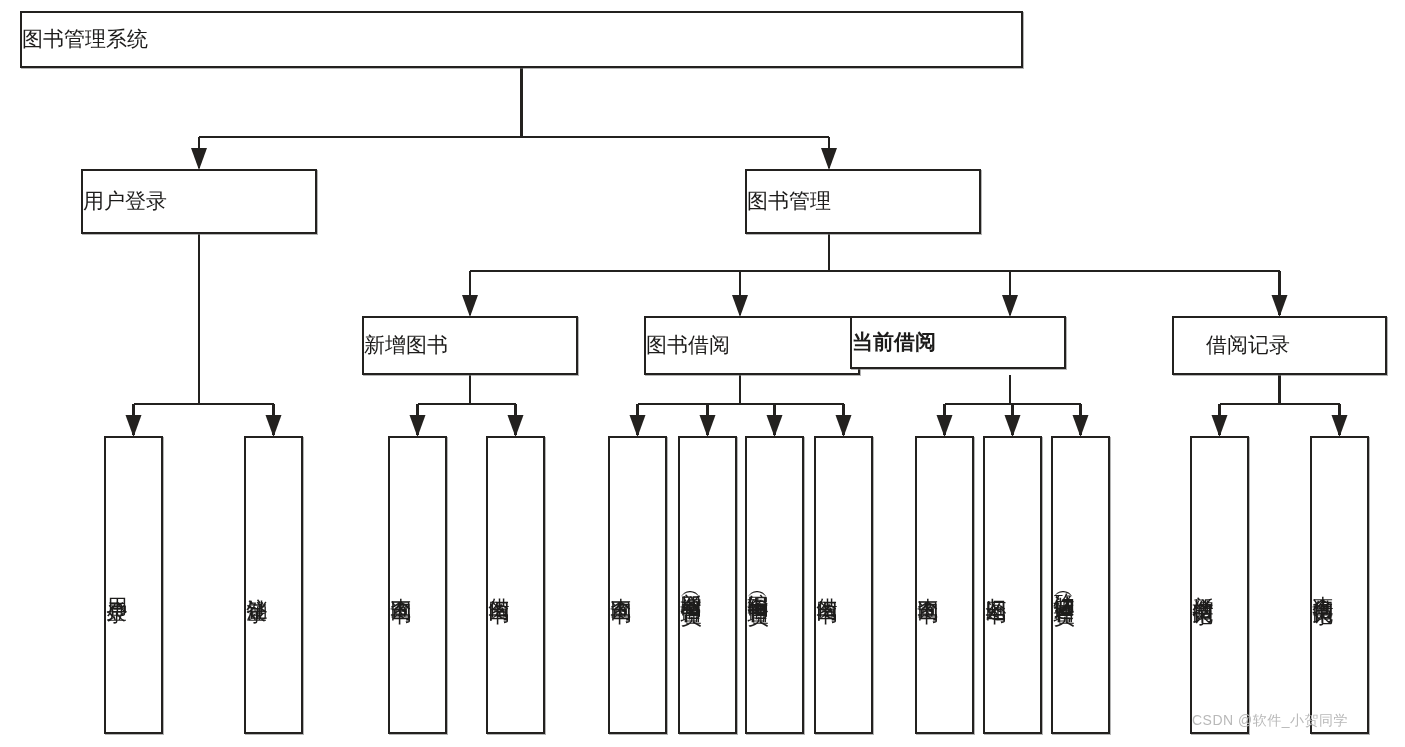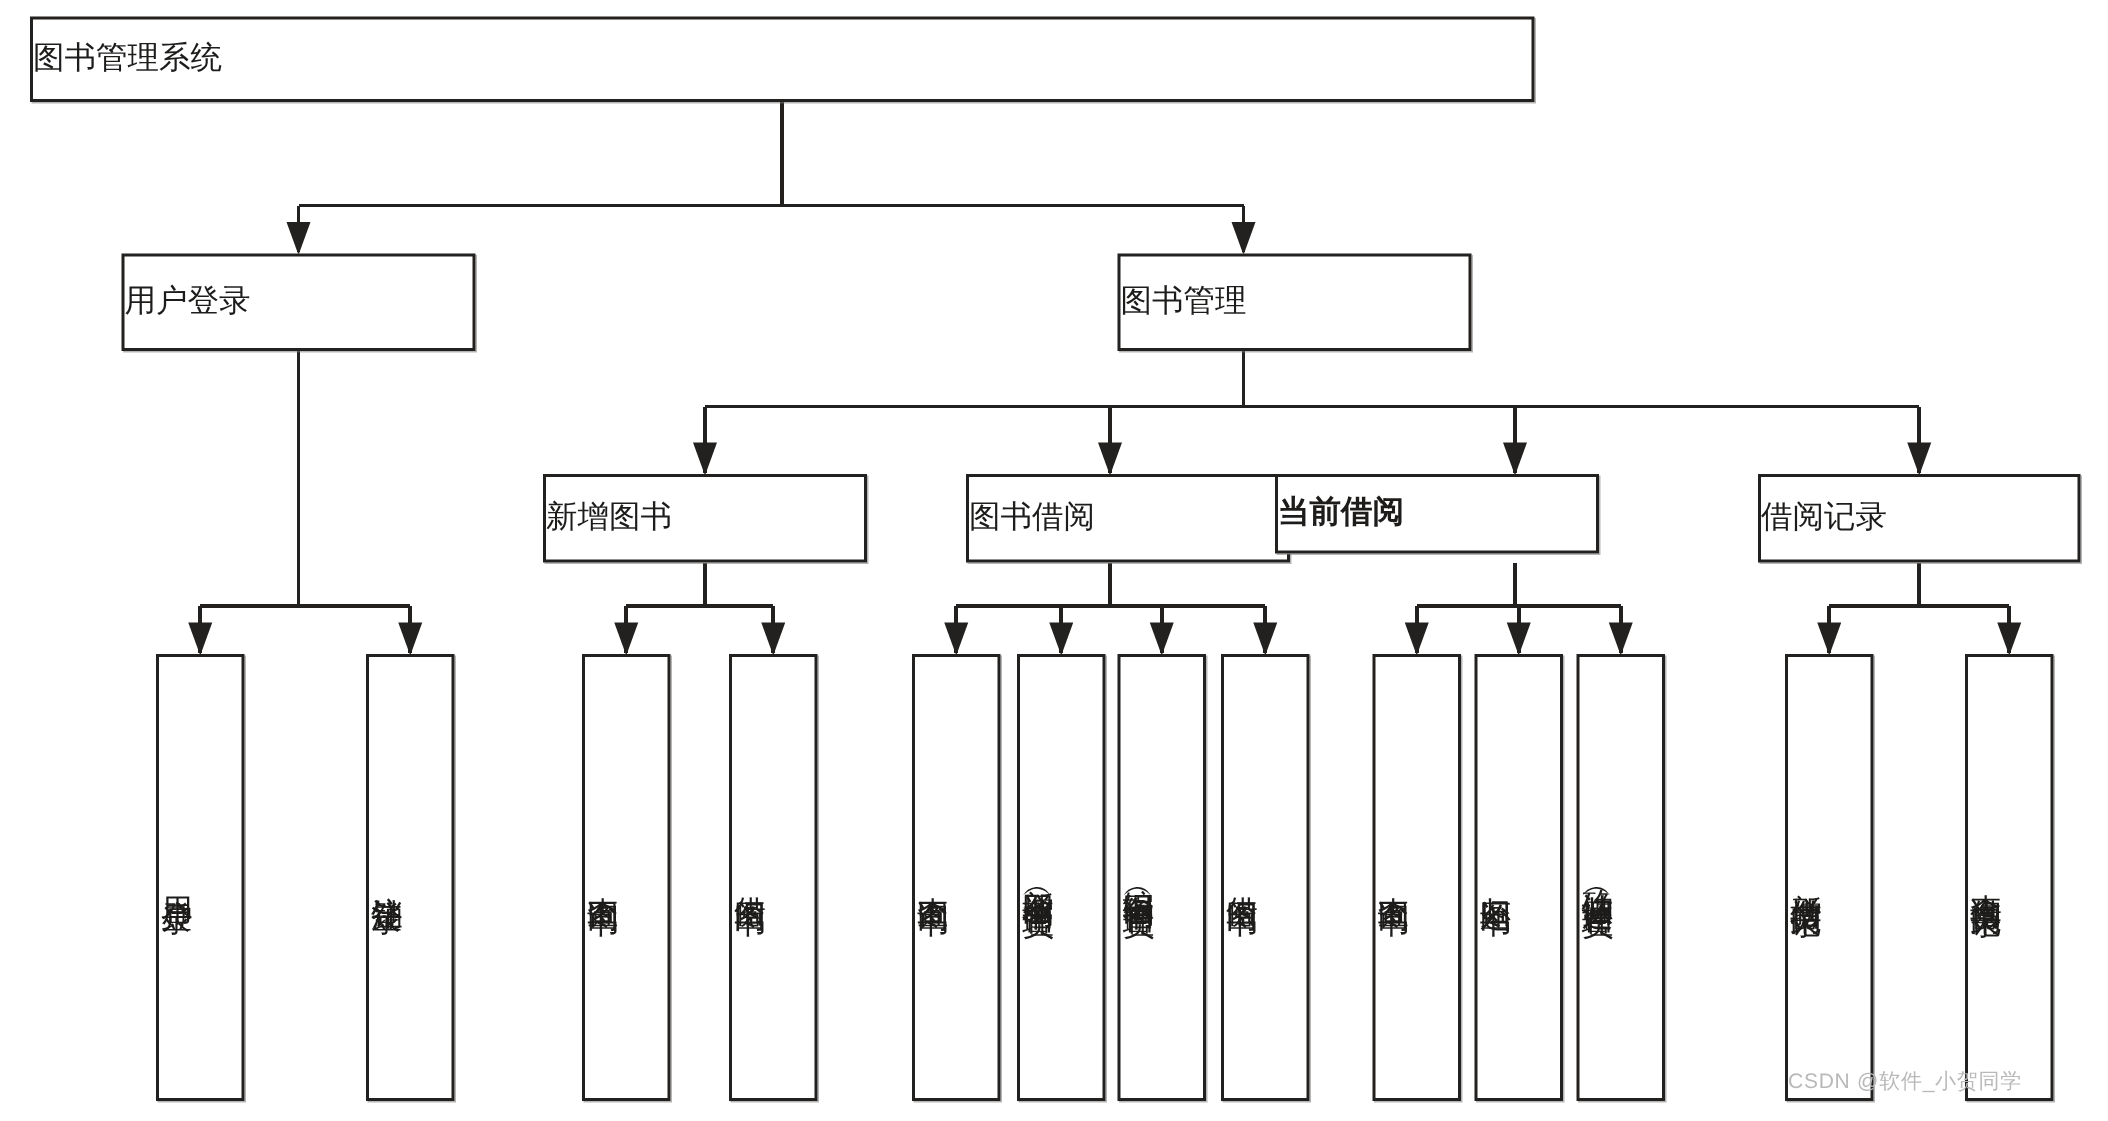--- a/index.html
+++ b/index.html
@@ -136,21 +136,21 @@
       </div>
       <div class="node-box horizontal" style="left: 362px; top: 316px; width: 216px; height: 59px;">
         <span class="node-label">新增图书</span>
       </div>
       <div class="node-box horizontal" style="left: 632px; top: 316px; width: 216px; height: 59px; margin-left: 12px;">
         <span class="node-label">图书借阅</span>
       </div>
       <div class="node-box horizontal" style="left: 850px; top: 316px; width: 216px; height: 53px; font-weight: bold;">
         <span class="node-label">当前借阅</span>
       </div>
-      <div class="node-box horizontal" style="left: 1172px; top: 316px; width: 215px; height: 59px;">
+      <div class="node-box horizontal" style="left: 1172px; top: 316px; width: 215px; height: 59px; padding-left: 32px;">
         <span class="node-label">借阅记录</span>
       </div>
       <div class="node-box vertical" style="left: 104px; top: 436px; width: 59px; height: 298px;">
         <span class="node-label">用户登录</span>
       </div>
       <div class="node-box vertical" style="left: 244px; top: 436px; width: 59px; height: 298px;">
         <span class="node-label">注销登录</span>
       </div>
       <div class="node-box vertical" style="left: 388px; top: 436px; width: 59px; height: 298px;">
         <span class="node-label">查询图书</span>

